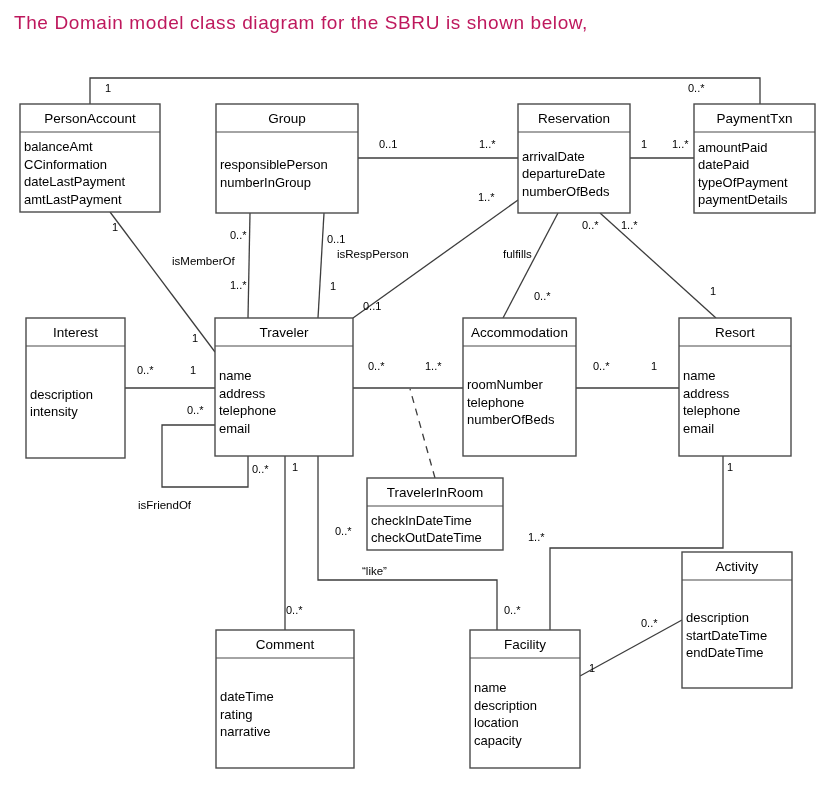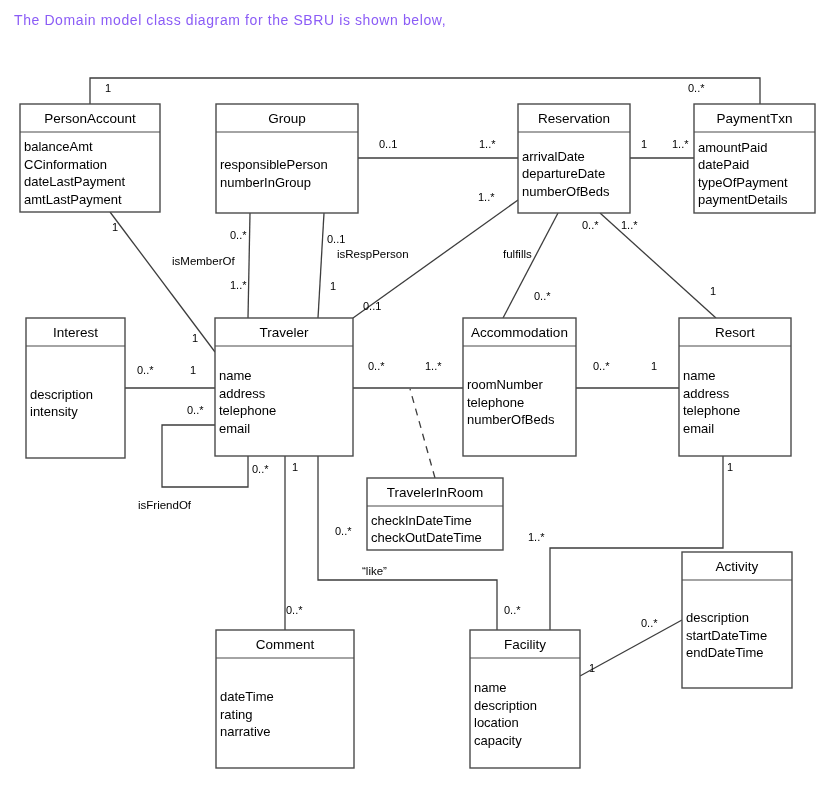--- a/index.html
+++ b/index.html
@@ -1,18 +1,18 @@
 <!DOCTYPE html>
 <html><head>
 <meta charset="utf-8">
 <style>
   html,body{margin:0;padding:0;background:#ffffff;}
   body{width:831px;height:804px;font-family:"Liberation Sans",sans-serif;color:#000;overflow:hidden;}
   #root{position:relative;width:831px;height:804px;}
-  .caption{position:absolute;left:14px;top:12px;font-size:14px;letter-spacing:.6px;color:#8b5cf6;white-space:nowrap;}
+  .caption{position:absolute;left:14px;top:12px;font-size:19px;letter-spacing:.6px;color:#be185d;white-space:nowrap;}
   svg{position:absolute;left:0;top:0;width:831px;height:804px;}
   .cls-box{fill:#ffffff;stroke:#4a4a4a;stroke-width:1.4;}
   .cls-sep{stroke:#4a4a4a;stroke-width:1.2;}
   .cls-title{font-family:"Liberation Sans",sans-serif;font-size:13.5px;fill:#000;text-anchor:middle;}
   .attr{font-family:"Liberation Sans",sans-serif;font-size:13px;fill:#000;}
   .link{stroke:#3d3d3d;stroke-width:1.3;fill:none;}
   .link-dash{stroke:#3d3d3d;stroke-width:1.3;fill:none;stroke-dasharray:7 6;}
   .mult{font-family:"Liberation Sans",sans-serif;font-size:11px;fill:#000;}
   .rolelbl{font-family:"Liberation Sans",sans-serif;font-size:11.5px;fill:#000;}
 </style>

